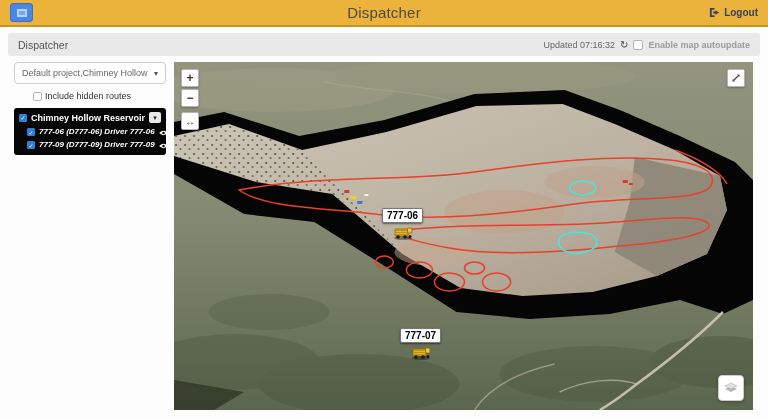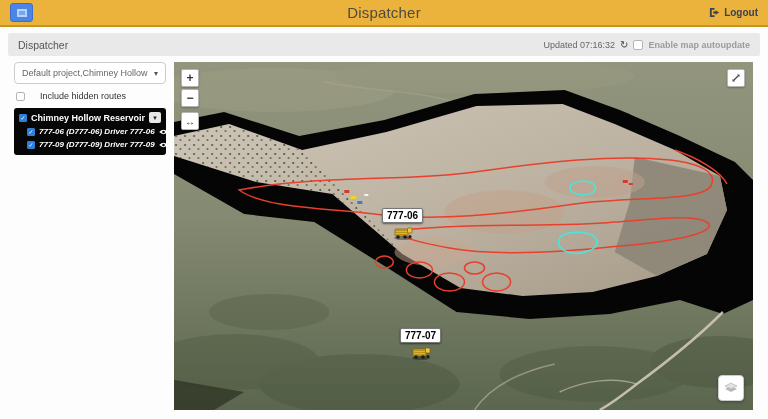--- a/index.html
+++ b/index.html
@@ -32,31 +32,31 @@
 
   
   .content { display:flex; padding:0 15px 0 14px; gap:8px; }
   .sidebar { width:152px; flex:none; }
   .box { height:22px; background:#fff; border:1px solid #ccc; border-radius:4px;
     display:flex; align-items:center; padding:0 7px; margin-bottom:7px; }
   .box select, .box input { border:none; outline:none; width:100%; font-size:9px;
     color:#666; background:transparent; font-family:"Liberation Sans",sans-serif;
     appearance:none; -webkit-appearance:none; }
   .caret { font-size:8px; color:#555; margin-left:4px; }
-  .hidden-row { display:flex; align-items:center; gap:15px; margin:2px 0 7px 2px; }
+  .hidden-row { display:flex; align-items:center; gap:3px; margin:2px 0 7px 19px; }
   .hidden-row .cb { width:9px; height:9px; }
   .hidden-label { font-size:9px; color:#333; }
 
   
   .panel { background:#060606; border-radius:3px; padding:3px 4px 4px; color:#fff; }
   .grp-row { display:flex; align-items:center; gap:4px; padding:1px 1px 2px; }
   .grp-label { font-size:9px; font-weight:700; white-space:nowrap; }
   .grp-collapse { margin-left:auto; width:13px; height:11px; background:#e9e9e9;
     border-radius:2px; color:#222; font-size:7px; line-height:11px; text-align:center; cursor:pointer; }
-  .route-row { display:flex; align-items:center; gap:4px; padding:2px 1px 2px 9px; }
+  .route-row { display:flex; align-items:flex-end; gap:4px; padding:2px 1px 2px 9px; }
   .route-label { font-size:8px; font-weight:700; font-style:italic; white-space:nowrap; }
   .route-cb { width:8px; height:8px; font-size:6px; border-radius:1px; }
   .row-icons { margin-left:auto; display:flex; align-items:center; gap:4px; }
   .row-icons svg { display:block; cursor:pointer; }
 
   
   .map { position:relative; flex:1; height:348px; background:#7e8570; overflow:hidden; }
   .map svg.scene { position:absolute; inset:0; }
   .ctl { position:absolute; width:18px; height:18px; background:#fff; border:1px solid #b5b5b5;
     border-radius:2px; display:flex; align-items:center; justify-content:center;

